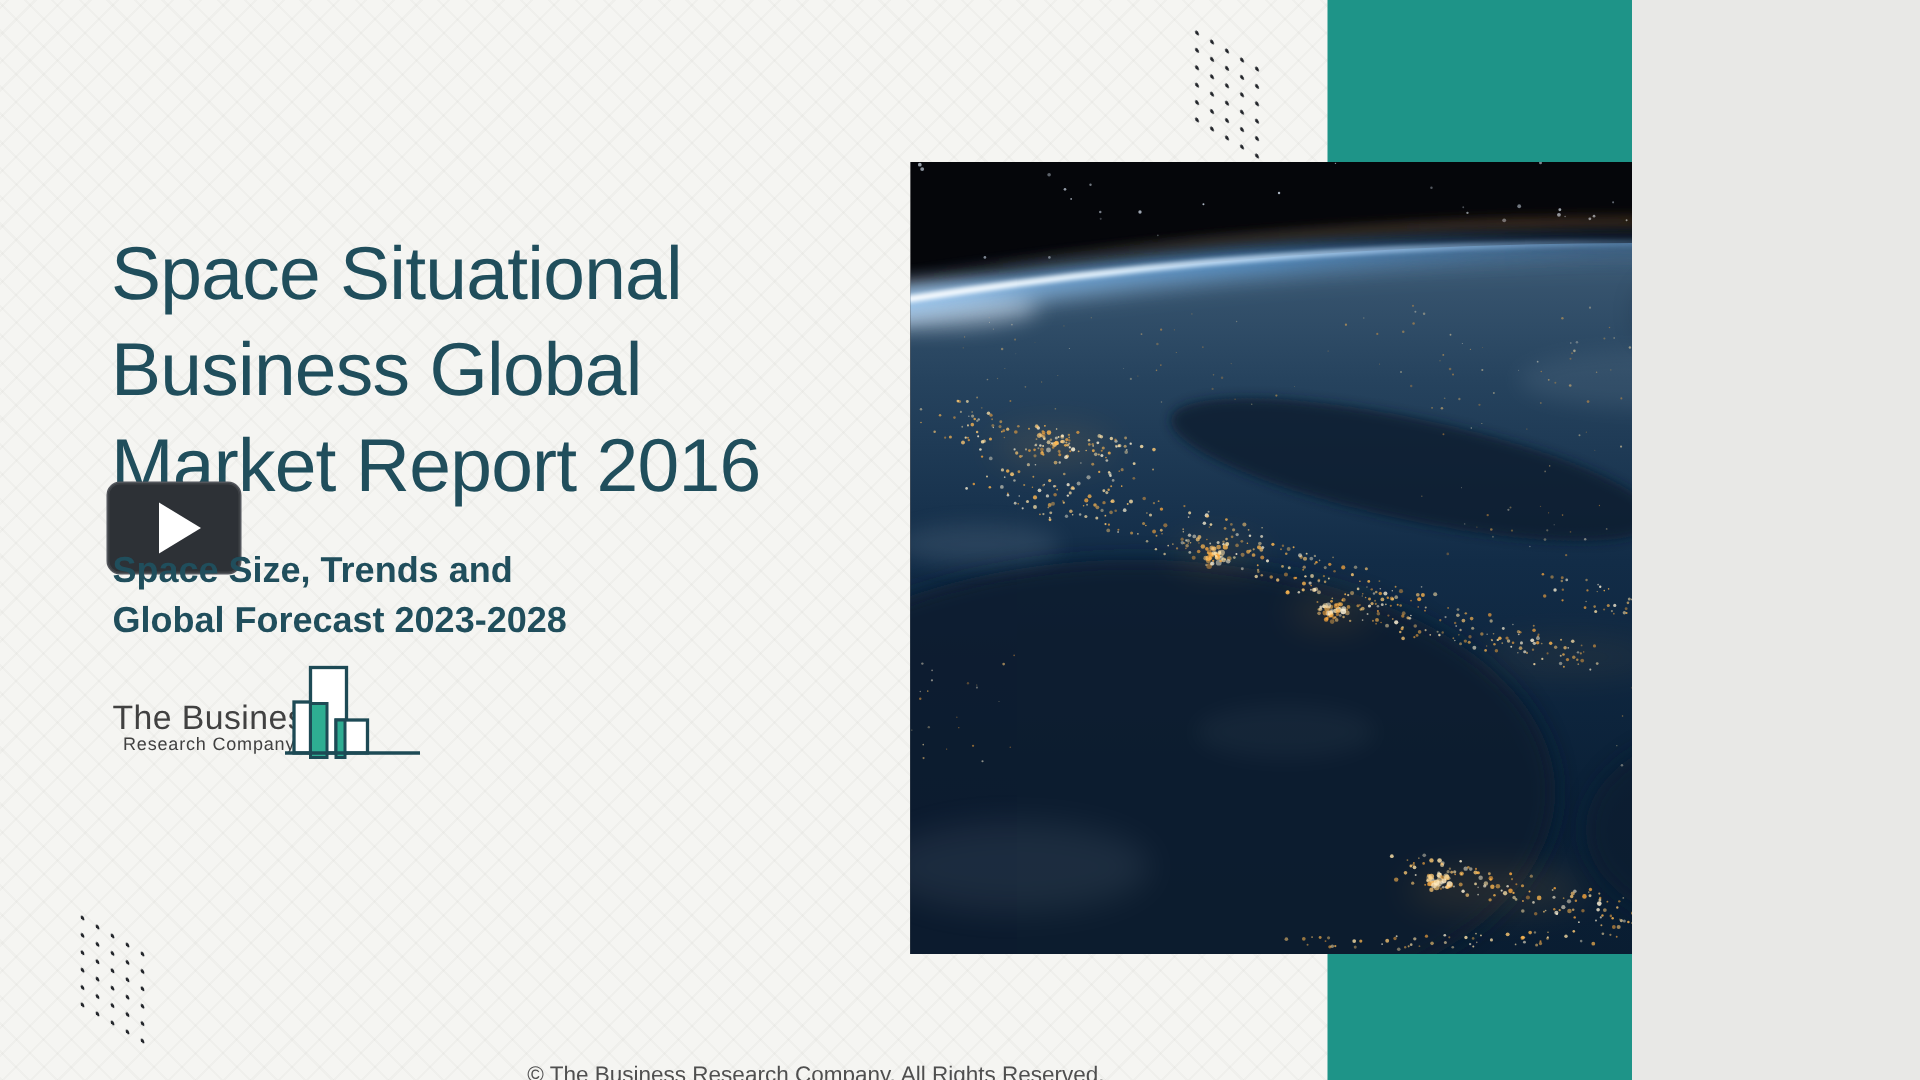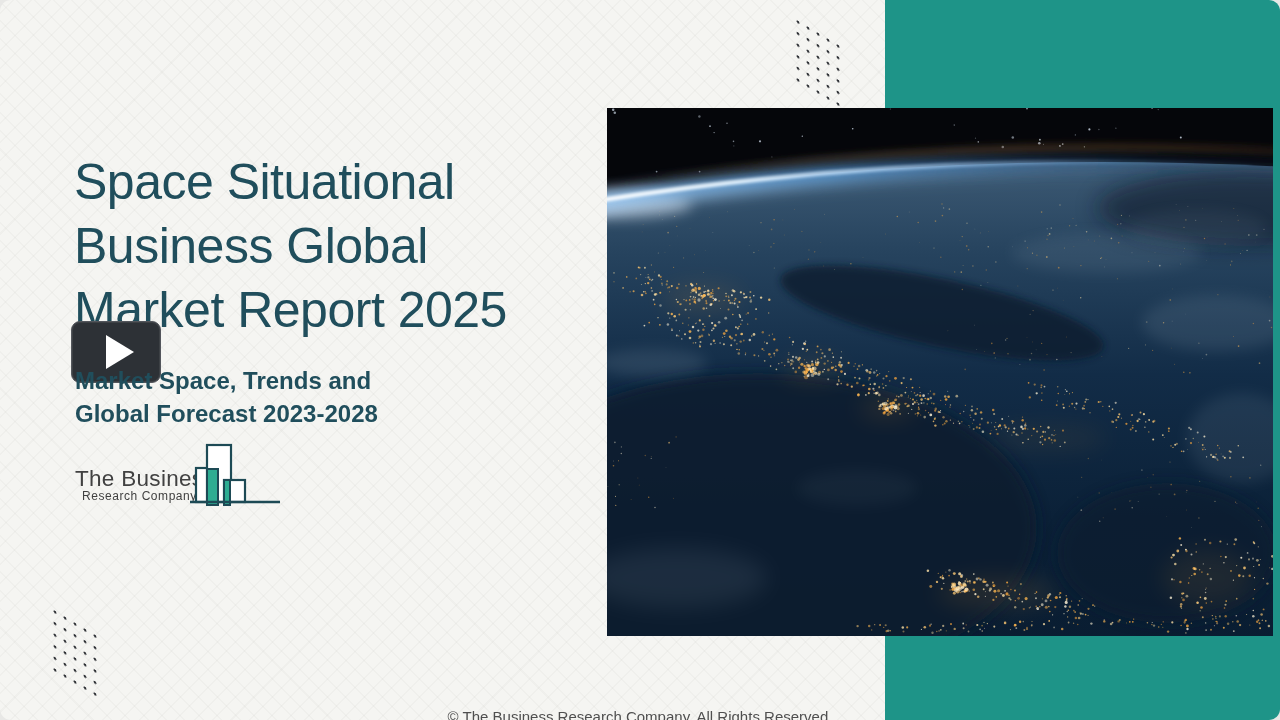--- a/index.html
+++ b/index.html
@@ -1,23 +1,22 @@
 <!DOCTYPE html>
 <html style="--accent-teal: #1E9488; --title-teal: #204E5C; --logo-green: #2EAD92; --play-button-bg: #2D3136; --background: #F5F5F2;"><head>
 <meta charset="utf-8">
 <style>
   html,body{margin:0;padding:0;background:#e8e8e6;}
   .slide{
-    position:relative;width:1280px;height:720px;overflow:hidden;
+    position:relative;width:1088px;height:720px;overflow:hidden;
     font-family:"Liberation Sans",sans-serif;
     background-color:var(--background,#F5F5F2);
     background-image:
       repeating-linear-gradient(45deg, rgba(175,175,168,.08) 0 1.5px, rgba(0,0,0,0) 1.5px 13px),
       repeating-linear-gradient(-45deg, rgba(175,175,168,.08) 0 1.5px, rgba(0,0,0,0) 1.5px 13px);
-    border-radius: 11px;
   }
   .accent-panel{
     position:absolute;left:885px;top:0;width:395px;height:720px;
     background:var(--accent-teal,#1E9488);z-index:1;
   }
   .earth-wrap{
     position:absolute;left:607px;top:108px;width:666px;height:528px;z-index:2;
     background:#06070a;
   }
   .earth-wrap svg{display:block;}
@@ -70,29 +69,29 @@
 <div class="slide">
 
   <div class="accent-panel"></div>
 
   <div class="dot-pattern top"></div>
   <div class="dot-pattern bottom"></div>
 
   <div class="title">
     <div>Space Situational</div>
     <div>Business Global</div>
-    <div>Market Report 2025</div>
+    <div>Market Report 2016</div>
   </div>
 
   <div class="play-button">
     <span class="play-tri"></span>
   </div>
 
   <div class="subtitle">
-    <div>Market Space, Trends and</div>
+    <div>Space Size, Trends and</div>
     <div>Global Forecast 2023-2028</div>
   </div>
 
   <div class="logo">
     <span class="logo-name1">The Business</span>
     <span class="logo-name2">Research Company</span>
     <svg class="logo-chart" width="95" height="64" viewBox="0 0 95 64">
       <rect x="8" y="26" width="13" height="34" fill="#ffffff" stroke="#1d4a55" stroke-width="2.2"></rect>
       <rect x="19" y="3" width="24" height="57" fill="#ffffff" stroke="#1d4a55" stroke-width="2.2"></rect>
       <rect x="19" y="27" width="11" height="36" fill="#2EAD92" stroke="#1d4a55" stroke-width="2"></rect>

